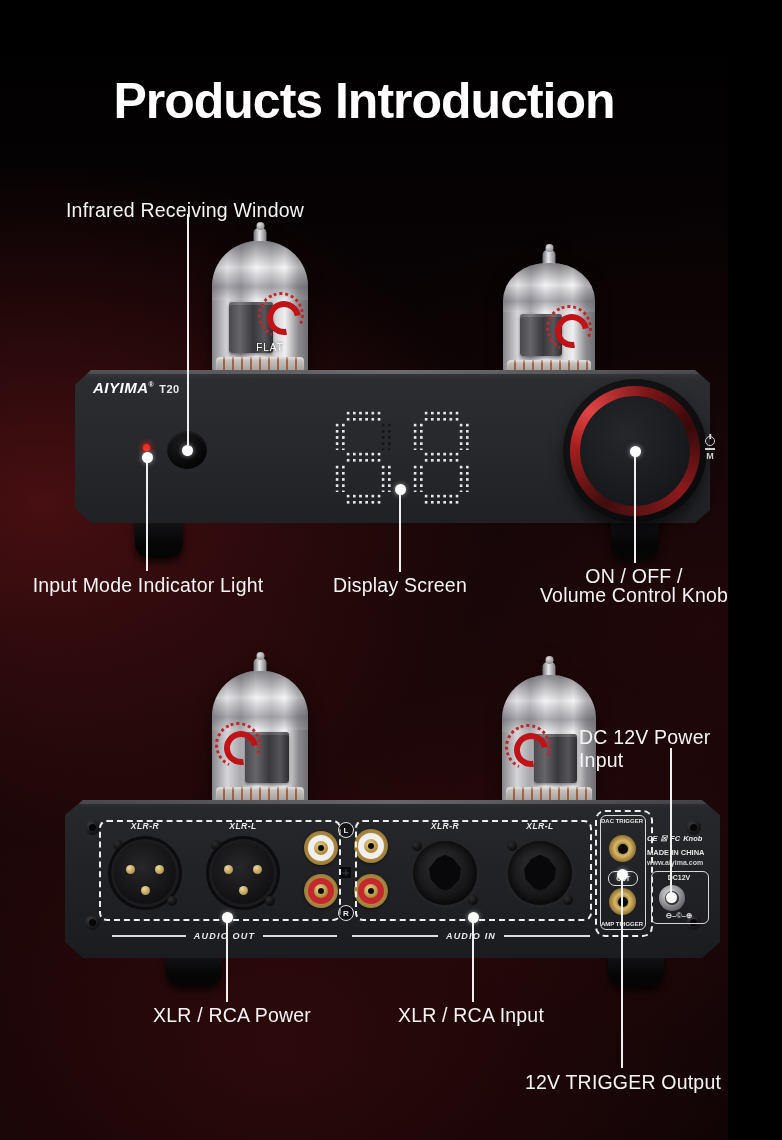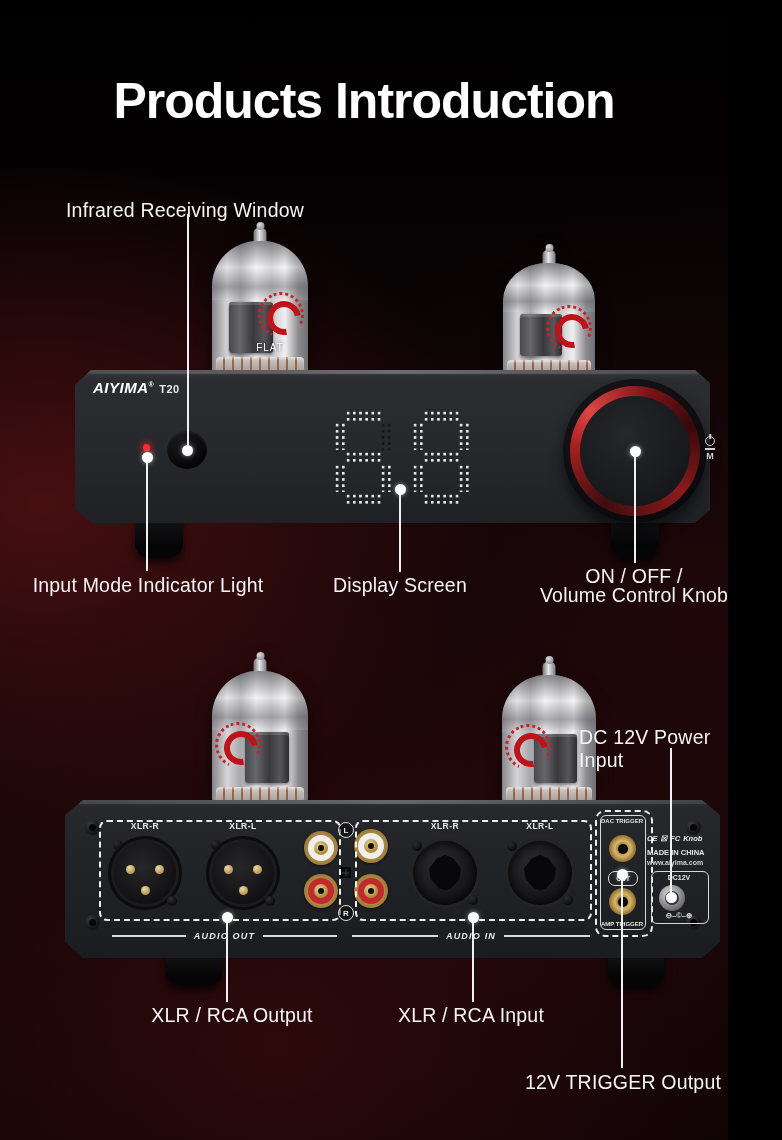--- a/index.html
+++ b/index.html
@@ -87,21 +87,21 @@
   .mlabel{font-size:9px;font-weight:bold;line-height:9px;}
 
   
   .screw{position:absolute;z-index:3;width:15px;height:15px;border-radius:50%;
     background:radial-gradient(circle at 35% 30%,#3a3a3d,#17171a 60%,#0a0a0c);}
   .screw::after{content:'';position:absolute;inset:4px;border-radius:50%;background:#060608;}
   .mscrew{position:absolute;z-index:3;width:10px;height:10px;border-radius:50%;
     background:radial-gradient(circle at 35% 30%,#2e2e31,#0b0b0d 70%);}
   .dash-box{position:absolute;z-index:4;border:2.5px dashed #eeeeee;border-radius:8px;}
   .port-label{position:absolute;z-index:5;color:#e9e9e9;font-size:8.5px;font-weight:bold;
-    letter-spacing:.5px;text-align:center;}
+    letter-spacing:.5px;text-align:center;font-style:italic;}
   .xlrm{position:absolute;z-index:3;width:62px;height:62px;border-radius:50%;
     background:radial-gradient(circle at 45% 40%,#27272a,#101013 75%);
     box-shadow:0 0 0 3px #1c1c1f,0 0 0 6px #0c0c0e;}
   .pin{position:absolute;width:9px;height:9px;border-radius:50%;
     background:radial-gradient(circle at 35% 30%,#ead9a0,#a07c2f);}
   .pin1{left:12px;top:23px}.pin2{right:12px;top:23px}.pin3{left:26.5px;bottom:9px}
   .combo{position:absolute;z-index:3;width:64px;height:64px;border-radius:50%;
     background:radial-gradient(circle at 40% 35%,#2b2b2e,#141416 72%);
     box-shadow:0 0 0 3px #242427,inset 0 0 12px #000;}
   .combo .hole{position:absolute;inset:13px;background:#08080a;border-radius:46%;
@@ -356,18 +356,18 @@
     <div class="dcjack" style="left:659px;top:885px;"></div>
     <div class="tiny" style="left:651px;top:911px;width:56px;font-size:7.5px;">⊖–©–⊕</div>
 
     <div class="cdot" style="left:222px;top:912px;"></div>
     <div class="cline" style="left:226px;top:921px;height:81px;"></div>
     <div class="cdot" style="left:468px;top:912px;"></div>
     <div class="cline" style="left:472px;top:921px;height:81px;"></div>
     <div class="cdot" style="left:617px;top:869px;"></div>
     <div class="cline" style="left:621px;top:878px;height:190px;"></div>
 
-    <div class="callout tc" style="left:112px;top:1004px;width:240px;">XLR / RCA Output</div>
+    <div class="callout tc" style="left:112px;top:1004px;width:240px;">XLR / RCA Power</div>
     <div class="callout tc" style="left:351px;top:1004px;width:240px;">XLR / RCA Input</div>
     <div class="callout tc" style="left:503px;top:1071px;width:240px;">12V TRIGGER Output</div>
   </div>
 
 </div>
 
 </body></html>

